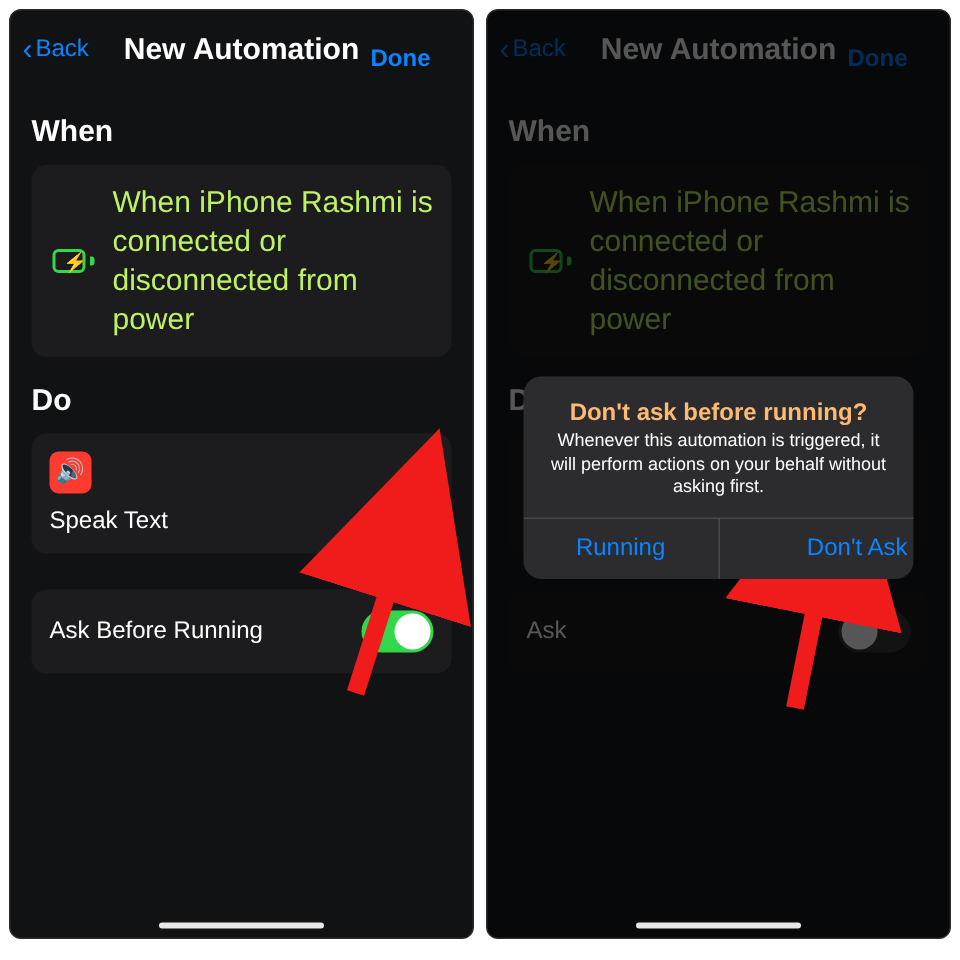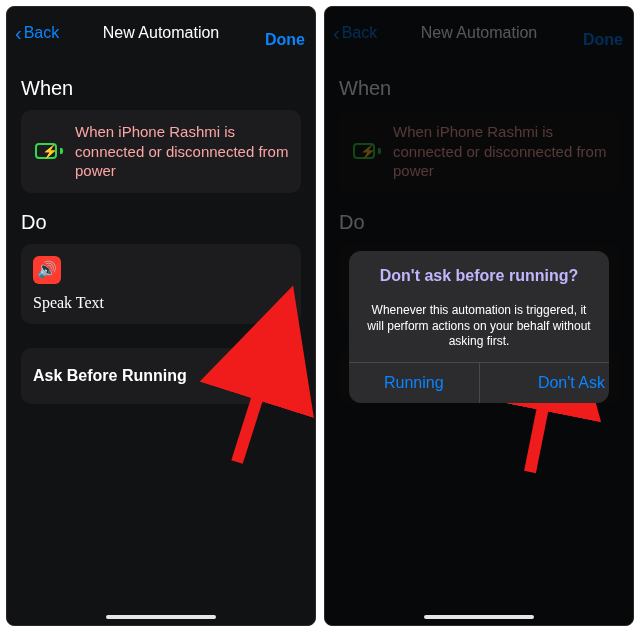--- a/index.html
+++ b/index.html
@@ -3,51 +3,51 @@
   <meta charset="utf-8">
   <style>
     * { margin: 0; padding: 0; box-sizing: border-box; font-family: -apple-system, "Helvetica Neue", Helvetica, Arial, sans-serif; }
     body { background: #fff; width: 640px; height: 640px; }
     .canvas { position: relative; width: 640px; height: 640px; background: #fff; }
     .pair { display: flex; gap: 8px; padding: 6px; }
     .phone { position: relative; width: 310px; height: 620px; background: #111214; border: 1px solid #2a2a2a; border-radius: 8px; overflow: hidden; }
     .navbar { position: relative; height: 52px; display: flex; align-items: center; justify-content: center; padding: 0 8px; }
     .nav-left { position: absolute; left: 8px; display: flex; align-items: center; color: #0a84ff; font-size: 16px; }
     .nav-left .chev { font-size: 20px; line-height: 1; margin-right: 2px; }
-    .nav-title { color: #fff; font-size: 16px; font-weight: 400; }
-    .nav-right { position: absolute; right: 10px; color: #0a84ff; font-size: 16px; font-weight: 600; margin-top: 13px; }
-    .section-label { color: #fff; font-size: 20px; font-weight: 400; padding: 18px 14px 10px; }
+    .nav-title { color: #fff; font-size: 20px; font-weight: 700; }
+    .nav-right { position: absolute; right: 28px; color: #0a84ff; font-size: 16px; font-weight: 600; margin-top: 13px; }
+    .section-label { color: #fff; font-size: 20px; font-weight: 700; padding: 18px 14px 10px; }
     .card { background: #1c1c1e; border-radius: 10px; margin: 0 14px; padding: 12px; }
     .card-row { display: flex; align-items: center; gap: 10px; }
     .power-icon { width: 32px; height: 20px; position: relative; flex: 0 0 32px; }
     .power-icon .batt-body { position: absolute; left: 2px; top: 2px; width: 22px; height: 16px; border: 2px solid #32d74b; border-radius: 4px; }
     .power-icon .batt-cap { position: absolute; right: 2px; top: 7px; width: 3px; height: 6px; background: #32d74b; border-radius: 0 2px 2px 0; }
     .power-icon .bolt { position: absolute; left: 9px; top: 3px; color: #32d74b; font-size: 13px; }
-    .card-text { color: #fca5a5; font-size: 15px; line-height: 1.3; }
+    .card-text { color: #bef264; font-size: 20px; line-height: 1.3; }
     .action-card { background: #1c1c1e; border-radius: 10px; margin: 0 14px; padding: 12px; }
     .action-icon { width: 28px; height: 28px; background: #ff3b30; border-radius: 6px; display: flex; align-items: center; justify-content: center; margin-bottom: 10px; }
     .action-icon .sound { color: #fff; font-size: 16px; line-height: 1; }
-    .action-label { color: #fff; font-size: 16px; font-family: Liberation Serif, serif; }
+    .action-label { color: #fff; font-size: 16px; }
     .list-row { background: #1c1c1e; border-radius: 10px; margin: 24px 14px 0; padding: 14px 12px; display: flex; align-items: center; justify-content: space-between; }
-    .list-row .label { color: #fff; font-size: 16px; font-weight: bold; }
+    .list-row .label { color: #fff; font-size: 16px; }
     .toggle { width: 48px; height: 28px; border-radius: 14px; position: relative; }
     .toggle.on { background: #32d74b; }
     .toggle.off { background: #3a3a3c; }
     .toggle .knob { position: absolute; top: 2px; width: 24px; height: 24px; background: #fff; border-radius: 50%; }
     .toggle.on .knob { right: 2px; }
     .toggle.off .knob { left: 2px; }
     .home-ind { position: absolute; bottom: 6px; left: 50%; transform: translateX(-50%); width: 110px; height: 4px; background: #fff; border-radius: 2px; opacity: 0.9; }
 
     
     .dim-overlay { position: absolute; inset: 0; background: rgba(0,0,0,0.55); }
     .dim .navbar, .dim .section-label, .dim .card, .dim .action-card, .dim .list-row { filter: brightness(0.75); }
 
     .alert { position: absolute; top: 244px; left: 50%; transform: translateX(-50%); width: 260px; background: #2c2c2e; border-radius: 12px; overflow: hidden; z-index: 5; }
     .alert-body { padding: 16px 14px 12px; text-align: center; }
-    .alert-title { color: #c4b5fd; font-size: 16px; font-weight: 600; margin-bottom: 18px; }
+    .alert-title { color: #fdba74; font-size: 16px; font-weight: 600; margin-bottom: 1px; }
     .alert-msg { color: #ffffff; font-size: 12px; line-height: 1.3; }
     .alert-divider { height: 1px; background: #48484a; }
     .alert-btns { display: flex; }
     .alert-btn { flex: 1; text-align: center; padding: 11px 4px; color: #0a84ff; font-size: 16px; }
     .alert-btn + .alert-btn { border-left: 1px solid #48484a; text-align: right; }
 
     .arrow { position: absolute; pointer-events: none; }
     .arrow svg { overflow: visible; }
   </style>
 </head>

